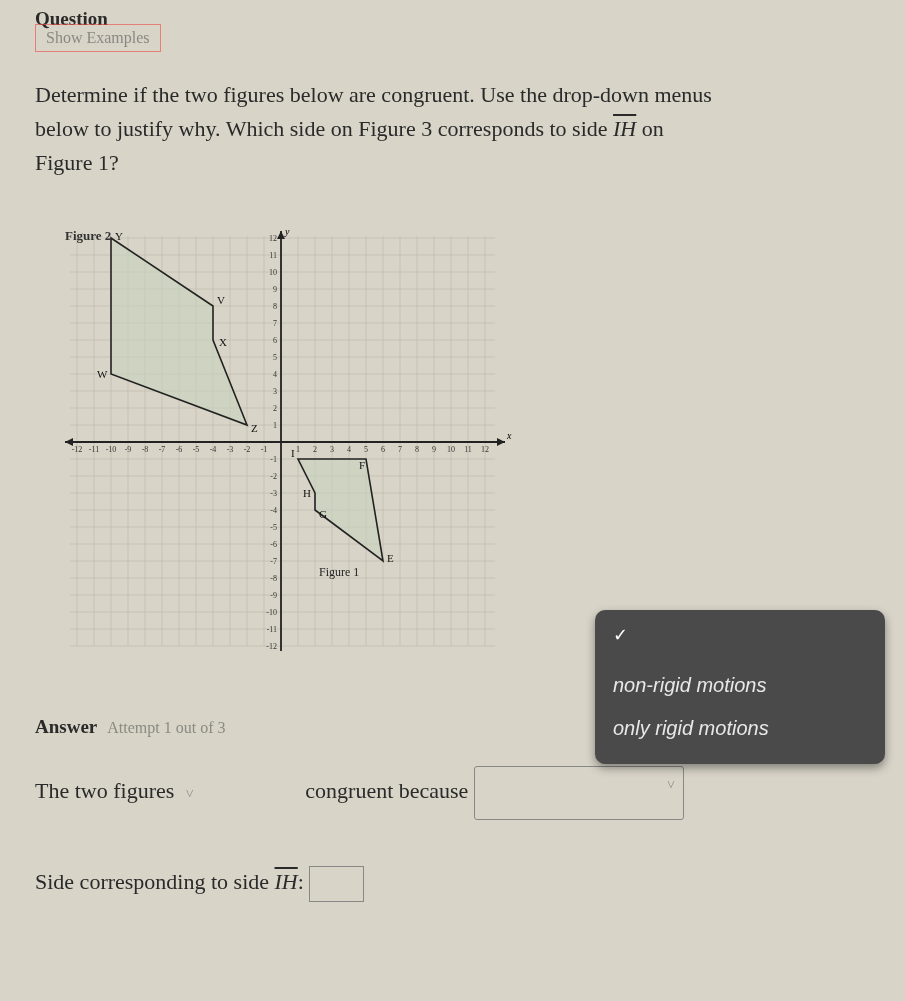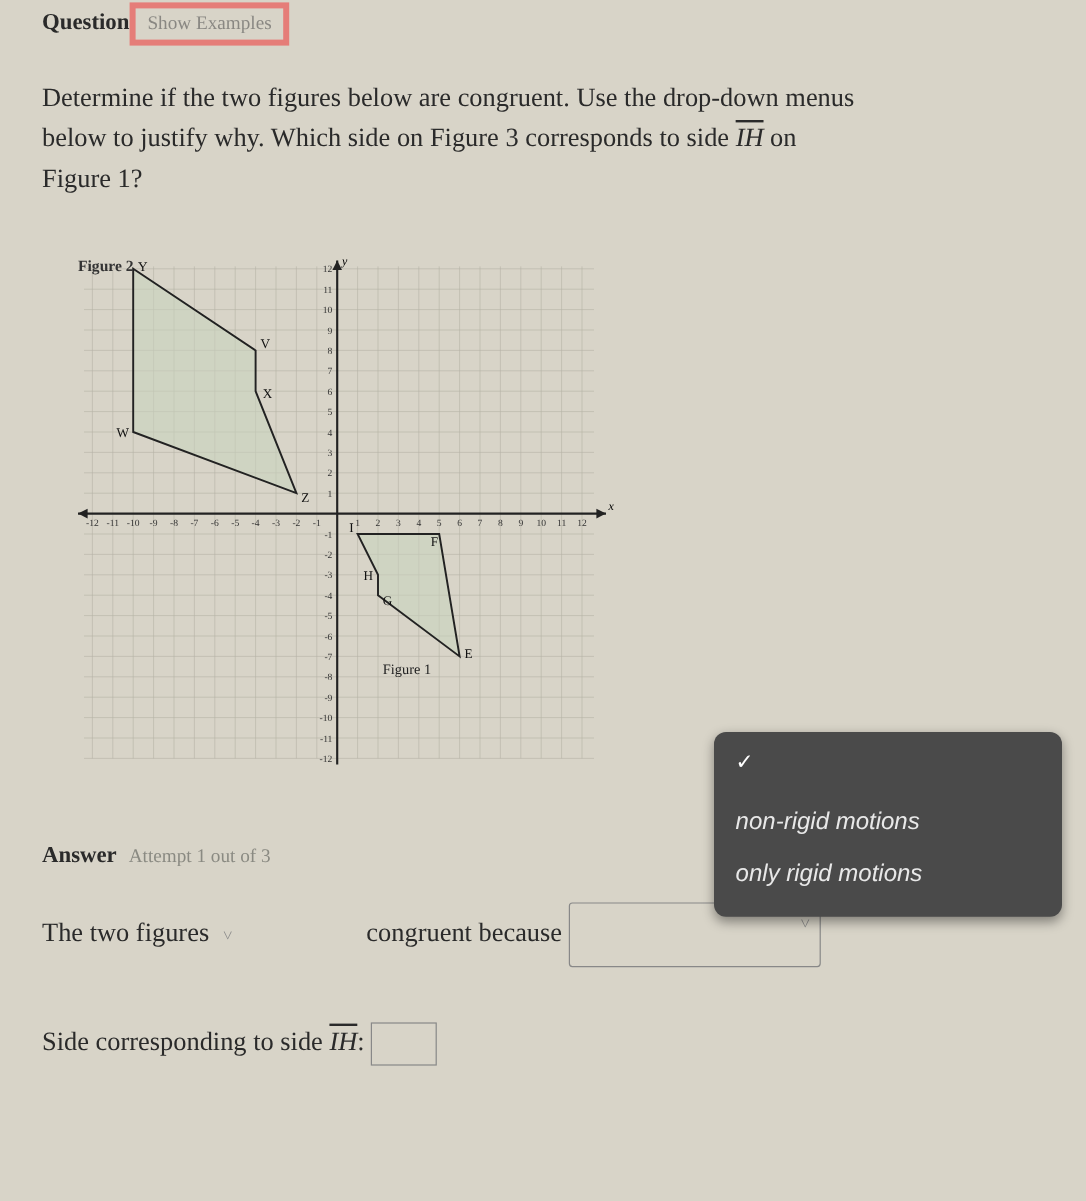--- a/index.html
+++ b/index.html
@@ -9,27 +9,28 @@
       width: 905px;
       height: 1001px;
       padding: 8px 35px 20px 35px;
       color: #2a2a2a;
       position: relative;
     }
     .top-row {
       display: flex;
       align-items: flex-start;
       margin-bottom: 20px;
+      flex-direction: column;
     }
     .question-label {
       font-weight: bold;
       font-size: 19px;
     }
     .show-examples-btn {
-      border: 5px solid #ef4444;
+      border: 1px solid #ef4444;
       padding: 4px 10px;
       font-size: 16px;
       color: #555;
       background: transparent;
       position: relative;
       top: -6px;
       opacity: 0.6;
     }
     .prompt {
       font-size: 22px;

